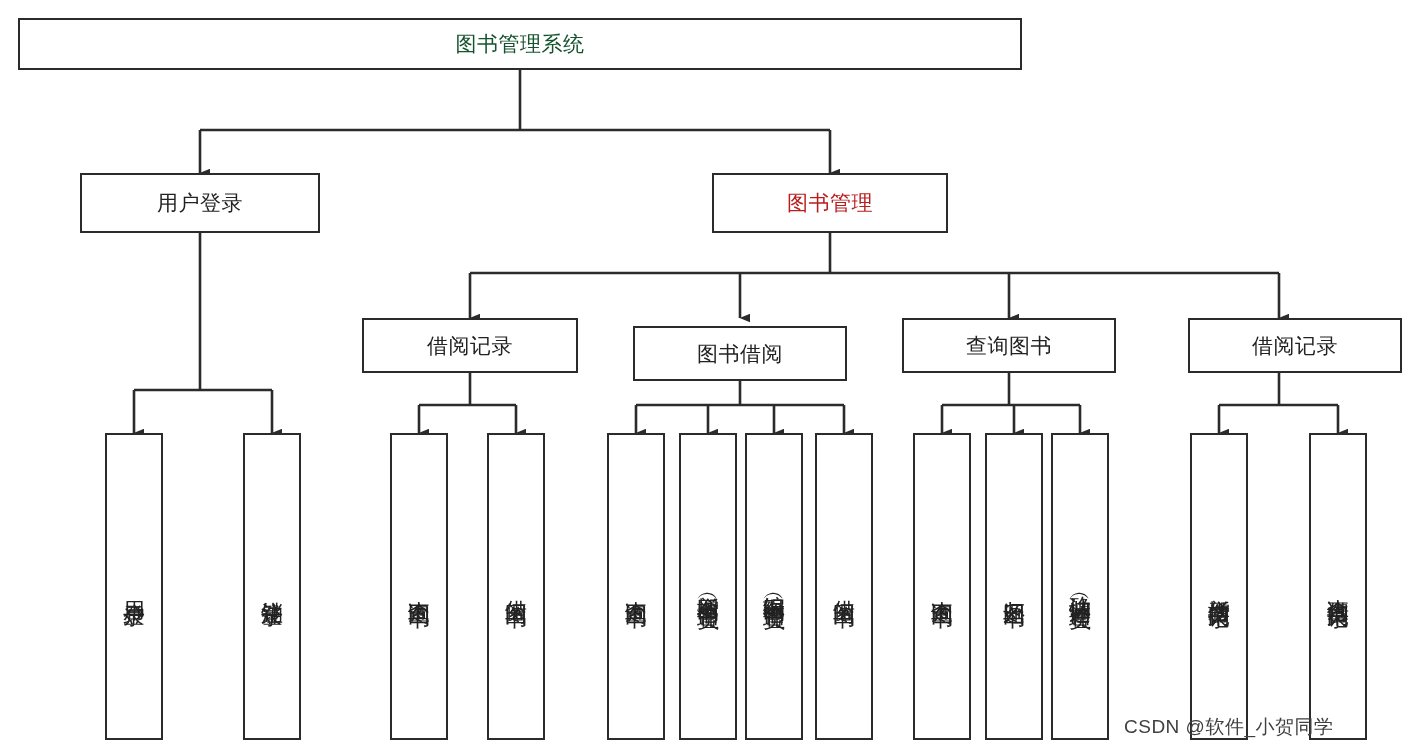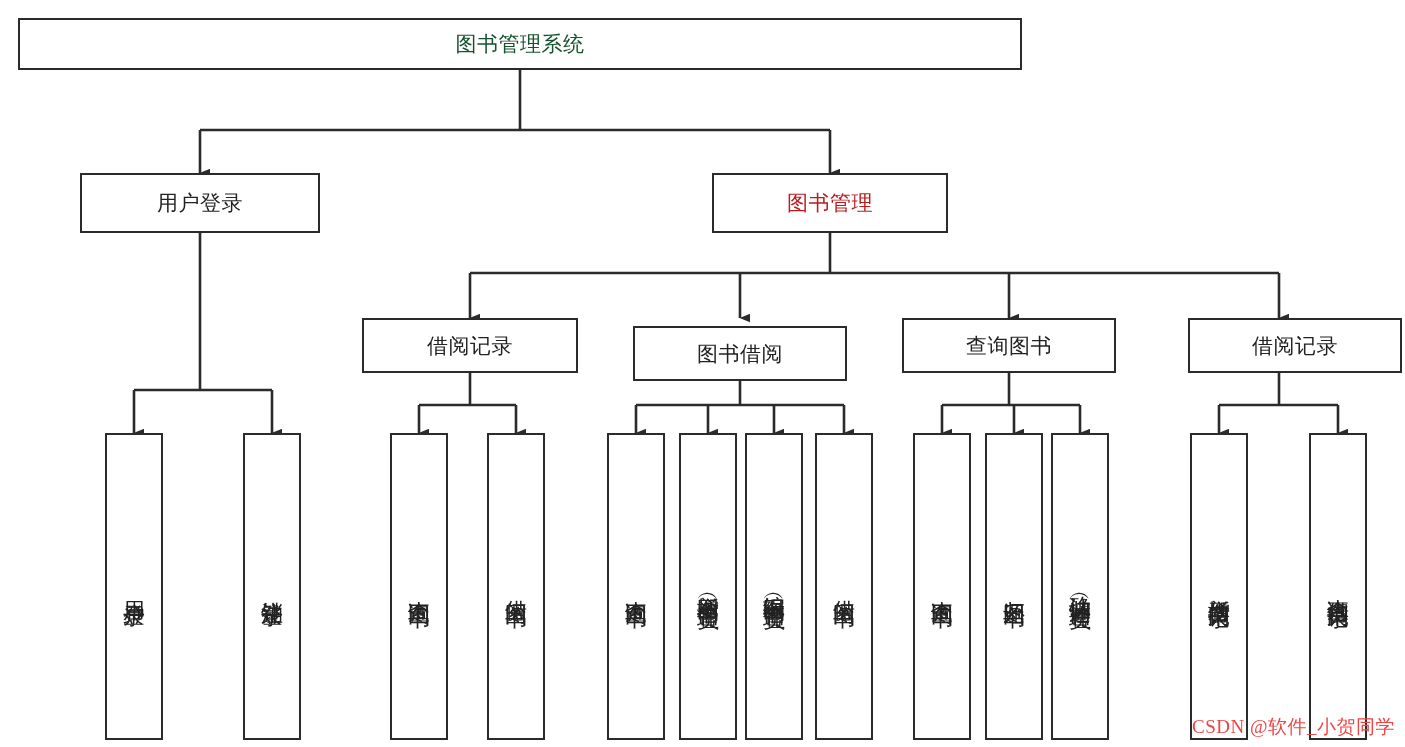--- a/index.html
+++ b/index.html
@@ -166,15 +166,15 @@
         <span class="vtxt">确认归还（管理员）</span>
       </div>
       <div class="node vert" style="left: 1190px; top: 433px; width: 58px; height: 307px; border-color: rgb(43, 43, 43); color: rgb(34, 34, 34);">
         <span class="vtxt">新增借阅记录</span>
       </div>
       <div class="node vert" style="left: 1309px; top: 433px; width: 58px; height: 307px; border-color: rgb(43, 43, 43); color: rgb(34, 34, 34);">
         <span class="vtxt">查询借阅记录</span>
       </div>
     </div>
 
-  <div class="watermark" style="left: 1192px; top: 714px; color: #ef4444; font-family: Liberation Serif, serif;">CSDN @软件_小贺同学</div>
+  <div class="watermark" style="left: 1124px; top: 714px; color: #404040;">CSDN @软件_小贺同学</div>
 
 </div>
 
 </body></html>

